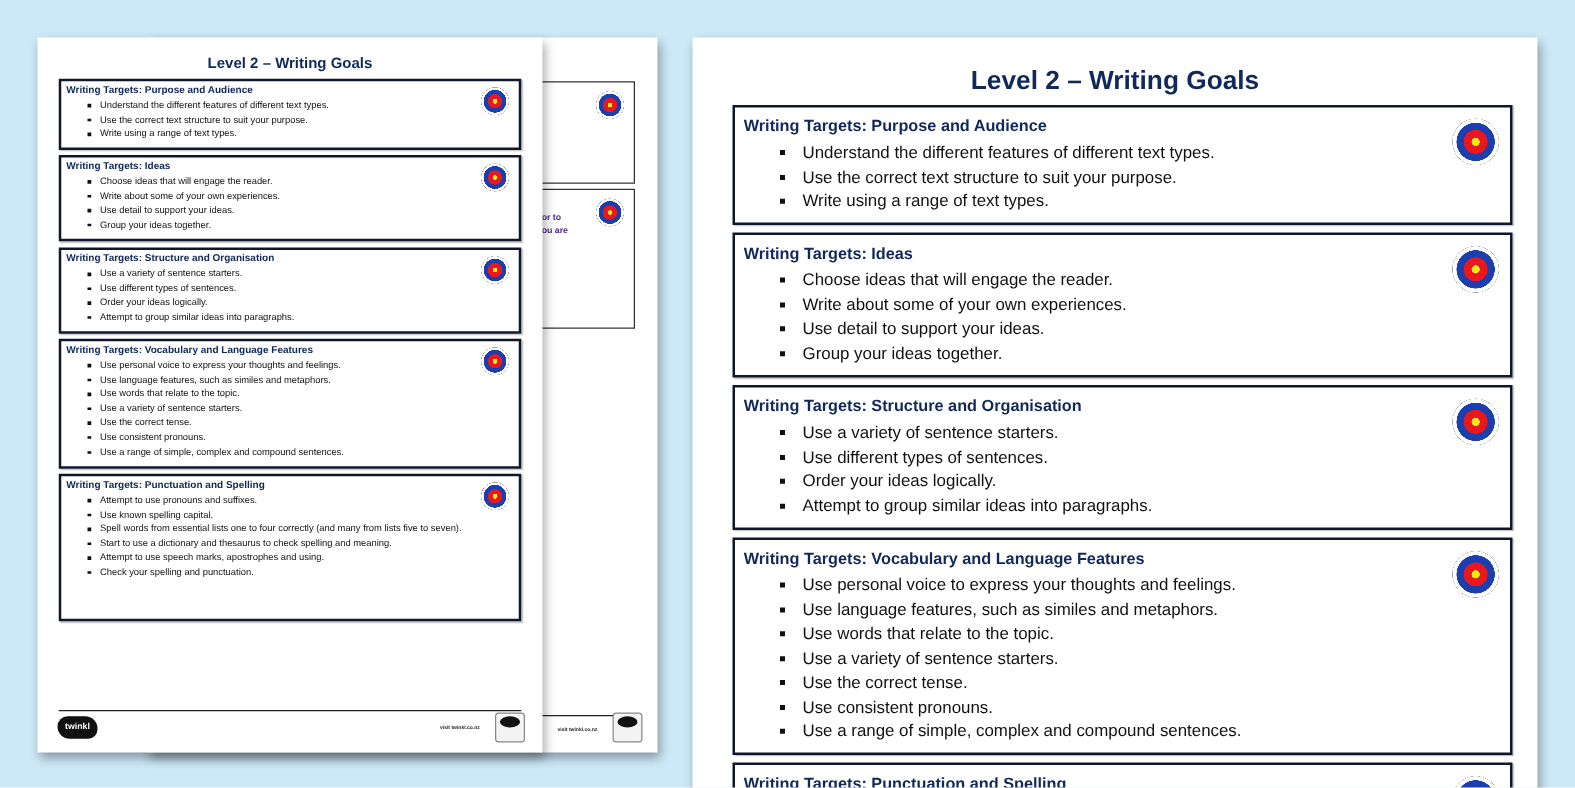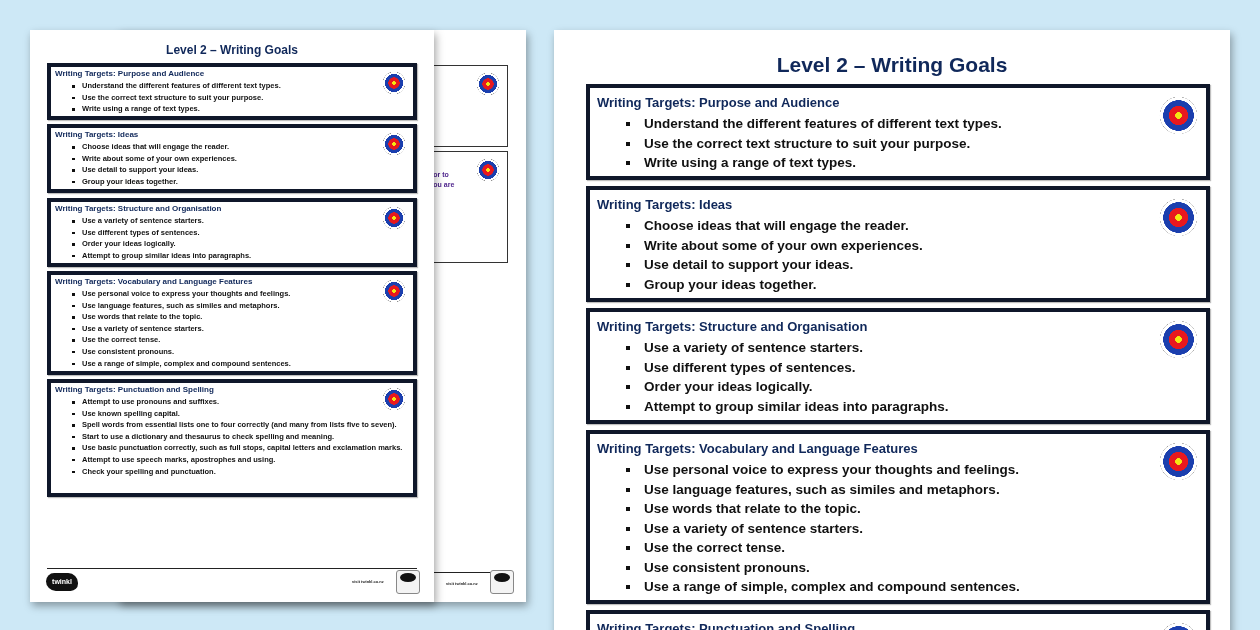--- a/index.html
+++ b/index.html
@@ -8,23 +8,23 @@
 
   .page { position: absolute; background: #fff; box-shadow: 2px 4px 8px rgba(0,0,0,0.35); }
   .back-page { left: 118px; top: 30px; width: 408px; height: 572px; }
   .front-page { left: 30px; top: 30px; width: 404px; height: 572px; }
   .big-page { left: 554px; top: 30px; width: 676px; height: 610px; }
 
   .title { color: #10285a; font-weight: bold; text-align: center; }
   .front-page .title { font-size: 12px; margin-top: 13px; height: 16px; }
   .big-page .title { font-size: 21px; margin-top: 23px; height: 30px; }
 
-  .box { position: absolute; border: 4px solid #0f172a; background: #fff; box-shadow: 1px 1px 1px rgba(0,0,0,0.25); }
+  .box { position: absolute; border: 2px solid #0f172a; background: #fff; box-shadow: 1px 1px 1px rgba(0,0,0,0.25); }
   .box-heading { color: #10285a; font-weight: bold; }
-  .box ul { list-style: none; font-weight: bold; }
+  .box ul { list-style: none; }
   .box li { position: relative; color: #111; }
   .box li::before { content: ""; position: absolute; background: #111; }
 
   .front-page .box { left: 17px; width: 370px; padding: 2px 4px; }
   .front-page .box-heading { font-size: 8px; margin-bottom: 2px; }
   .front-page .box li { font-size: 7.5px; line-height: 11.6px; padding-left: 27px; }
   .front-page .box li::before { left: 17px; top: 5px; width: 2.5px; height: 2.5px; }
 
   .big-page .box { left: 32px; width: 624px; padding: 7px 7px; }
   .big-page .box-heading { font-size: 13px; margin-bottom: 4px; }
@@ -116,21 +116,20 @@
   </div>
 
   <div class="box" style="top:349px;height:118px;">
     <span class="target"></span>
     <div class="box-heading">Writing Targets: Punctuation and Spelling</div>
     <ul>
       <li>Attempt to use pronouns and suffixes.</li>
       <li>Use known spelling capital.</li>
       <li>Spell words from essential lists one to four correctly (and many from lists five to seven).</li>
       <li>Start to use a dictionary and thesaurus to check spelling and meaning.</li>
-      <li>Use basic punctuation correctly, such as full stops, capital letters and exclamation marks.</li>
       <li>Attempt to use speech marks, apostrophes and using.</li>
       <li>Check your spelling and punctuation.</li>
     </ul>
   </div>
 
   <div class="footer-line" style="left:17px;right:17px;top:538px;"></div>
   <div class="twinkl-logo">twinkl</div>
   <span class="footer-url" style="left:322px;top:549px;">visit twinkl.co.nz</span>
   <span class="badge" style="left:366px;top:540px;"></span>
 </div>

